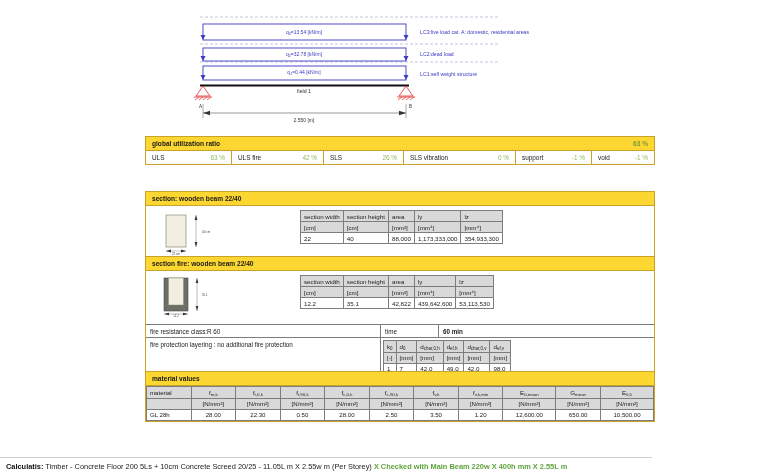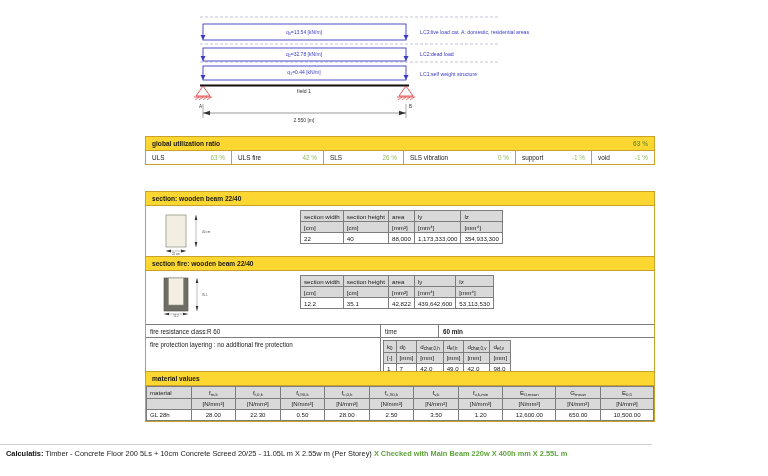--- a/index.html
+++ b/index.html
@@ -91,21 +91,21 @@
   }
   table.mat td.first { text-align:left; }
   table.mat .hdr td, table.mat .unit td { background:#d9d9d9; }
   table.mat tbody td { background:#ffffff; }
 
   sub { font-size:0.72em; vertical-align:-0.18em; }
 
   
   #caption {
     position:absolute; left:0; bottom:0; width:652px;
-    padding:4px 6px 18px 6px;
+    padding:4px 6px 5px 6px;
     font-size:7.4px;
     border-top:1px solid #d0d0d0;
     background:#ffffff;
     white-space:nowrap;
     margin-top:16px;
   }
   #caption .brand { font-weight:bold; color:#111; }
   #caption .desc { color:#222; }
   #caption .chk { color:#5fa43c; font-weight:bold; }
 </style>

